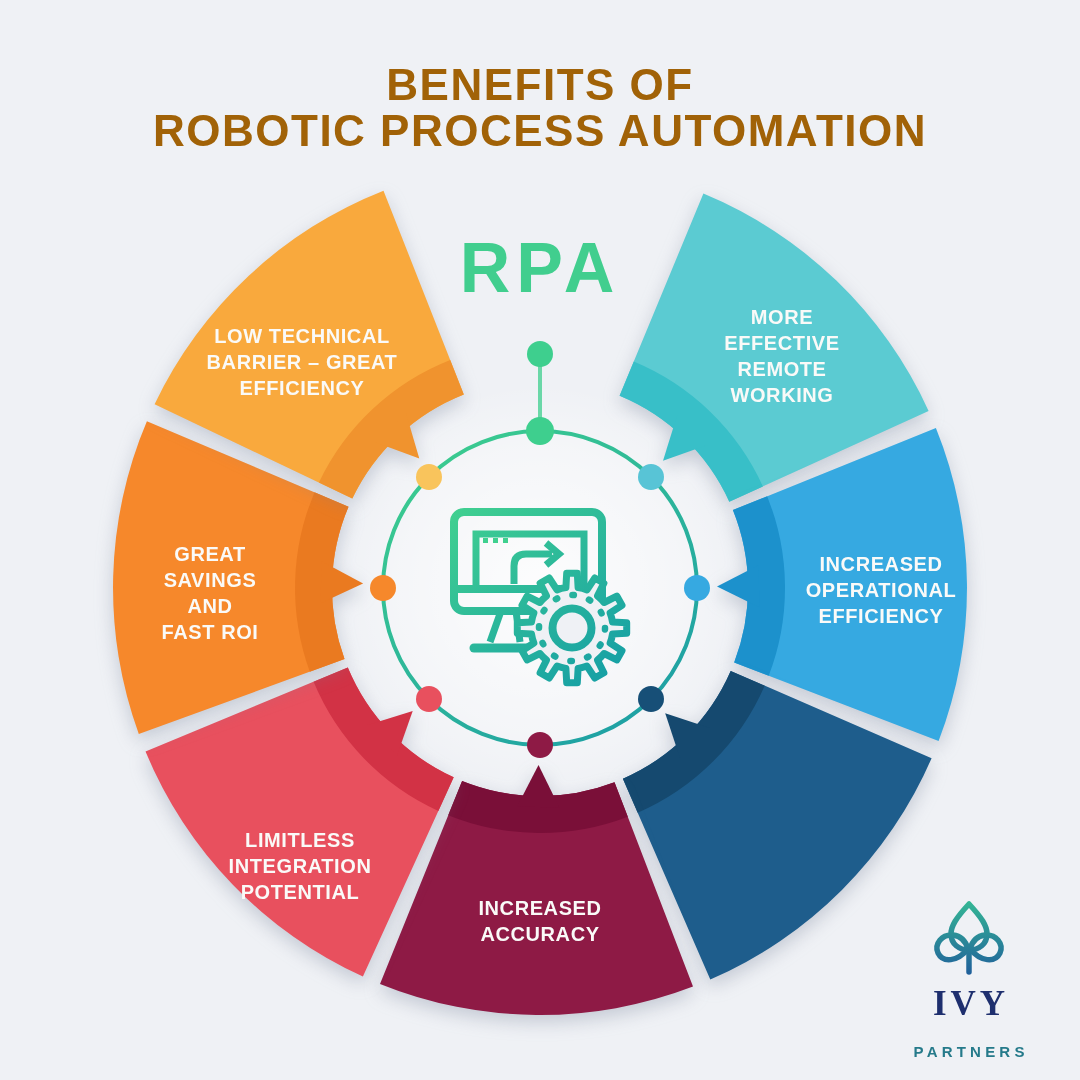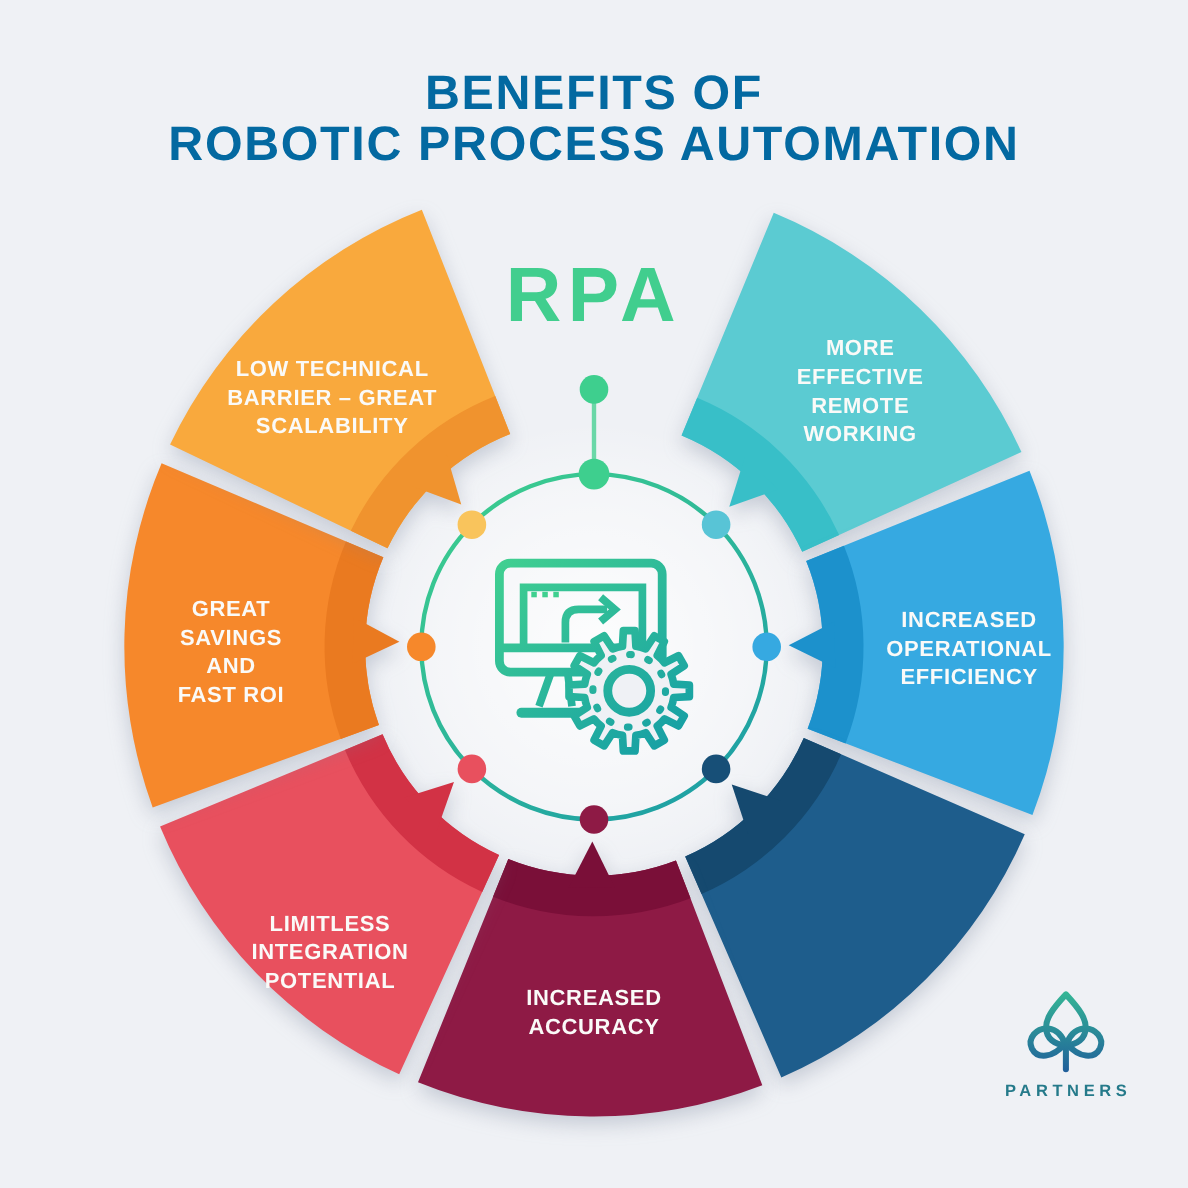--- a/index.html
+++ b/index.html
@@ -3,40 +3,40 @@
 <meta charset="utf-8">
 <style>
   html,body{margin:0;padding:0;background:#EFF1F5;}
   body{width:1080px;height:1080px;overflow:hidden;}
   .stage{position:relative;width:1080px;height:1080px;font-family:"Liberation Sans",sans-serif;background:#EFF1F5;}
   #wheel-svg{position:absolute;left:0;top:0;}
   .seg-group{filter:drop-shadow(0 7px 9px rgba(118,128,152,0.35));}
   .page-title{
     position:absolute;top:62px;left:0;width:1080px;text-align:center;
     font-weight:bold;font-size:44px;line-height:46px;letter-spacing:1.5px;
-    color:#0369a1;white-space:pre-line;
+    color:#a16207;white-space:pre-line;
   }
   .rpa-label{
     position:absolute;left:540px;top:268px;transform:translate(-50%,-50%);
     font-size:70px;font-weight:bold;letter-spacing:6px;color:#41CE8E;
   }
   .seg-label{
     position:absolute;width:260px;transform:translate(-50%,-50%);
     text-align:center;color:#FAFAF8;font-weight:bold;font-size:20px;
     line-height:26px;letter-spacing:0.6px;white-space:pre-line;
   }
   .logo{position:absolute;left:899px;top:901px;width:140px;text-align:center;}
   .logo-mark{display:block;margin:0 auto;}
   .logo-ivy{
     font-family:"Liberation Serif",serif;font-weight:bold;font-size:35px;
     letter-spacing:4px;text-indent:4px;color:#1E2F6E;margin-top:7px;
   }
   .logo-partners{
     font-size:15px;font-weight:bold;letter-spacing:4.2px;text-indent:4.2px;
-    color:#257A8A;margin-top:6px;
+    color:#257A8A;margin-top:19px;
   }
 </style>
 </head>
 <body>
 
 <div class="stage">
 
   <svg id="wheel-svg" width="1080" height="1080" viewBox="0 0 1080 1080">
     <defs>
       <radialGradient id="glow-grad" cx="50%" cy="50%" r="50%">
@@ -149,25 +149,26 @@
 ACCURACY</div>
   <div class="seg-label" style="left:300px;top:866px">LIMITLESS
 INTEGRATION
 POTENTIAL</div>
   <div class="seg-label" style="left:210px;top:593px">GREAT
 SAVINGS
 AND
 FAST ROI</div>
   <div class="seg-label" style="left:302px;top:362px">LOW TECHNICAL
 BARRIER – GREAT
-SCALABILITY</div>
+EFFICIENCY</div>
 
   <div class="logo">
     <svg class="logo-mark" width="80" height="76" viewBox="0 0 80 76" fill="none" stroke="url(#logo-grad)" stroke-width="5.5" stroke-linecap="round" stroke-linejoin="round">
       <path d="M40 3 C27 17 22 25 22 33 C22 43 30 49 40 49 C50 49 58 43 58 33 C58 25 53 17 40 3 Z"></path>
       <path d="M39 48 C28 61 14 62 9 52 C5 43 13 33 24 34 C32 35 37 41 39 48 Z"></path>
       <path d="M41 48 C52 61 66 62 71 52 C75 43 67 33 56 34 C48 35 43 41 41 48 Z"></path>
       <path d="M40 47 L40 71"></path>
     </svg>
+    <div class="logo-ivy">IVY</div>
     <div class="logo-partners">PARTNERS</div>
   </div>
 
 </div>
 
 </body></html>

